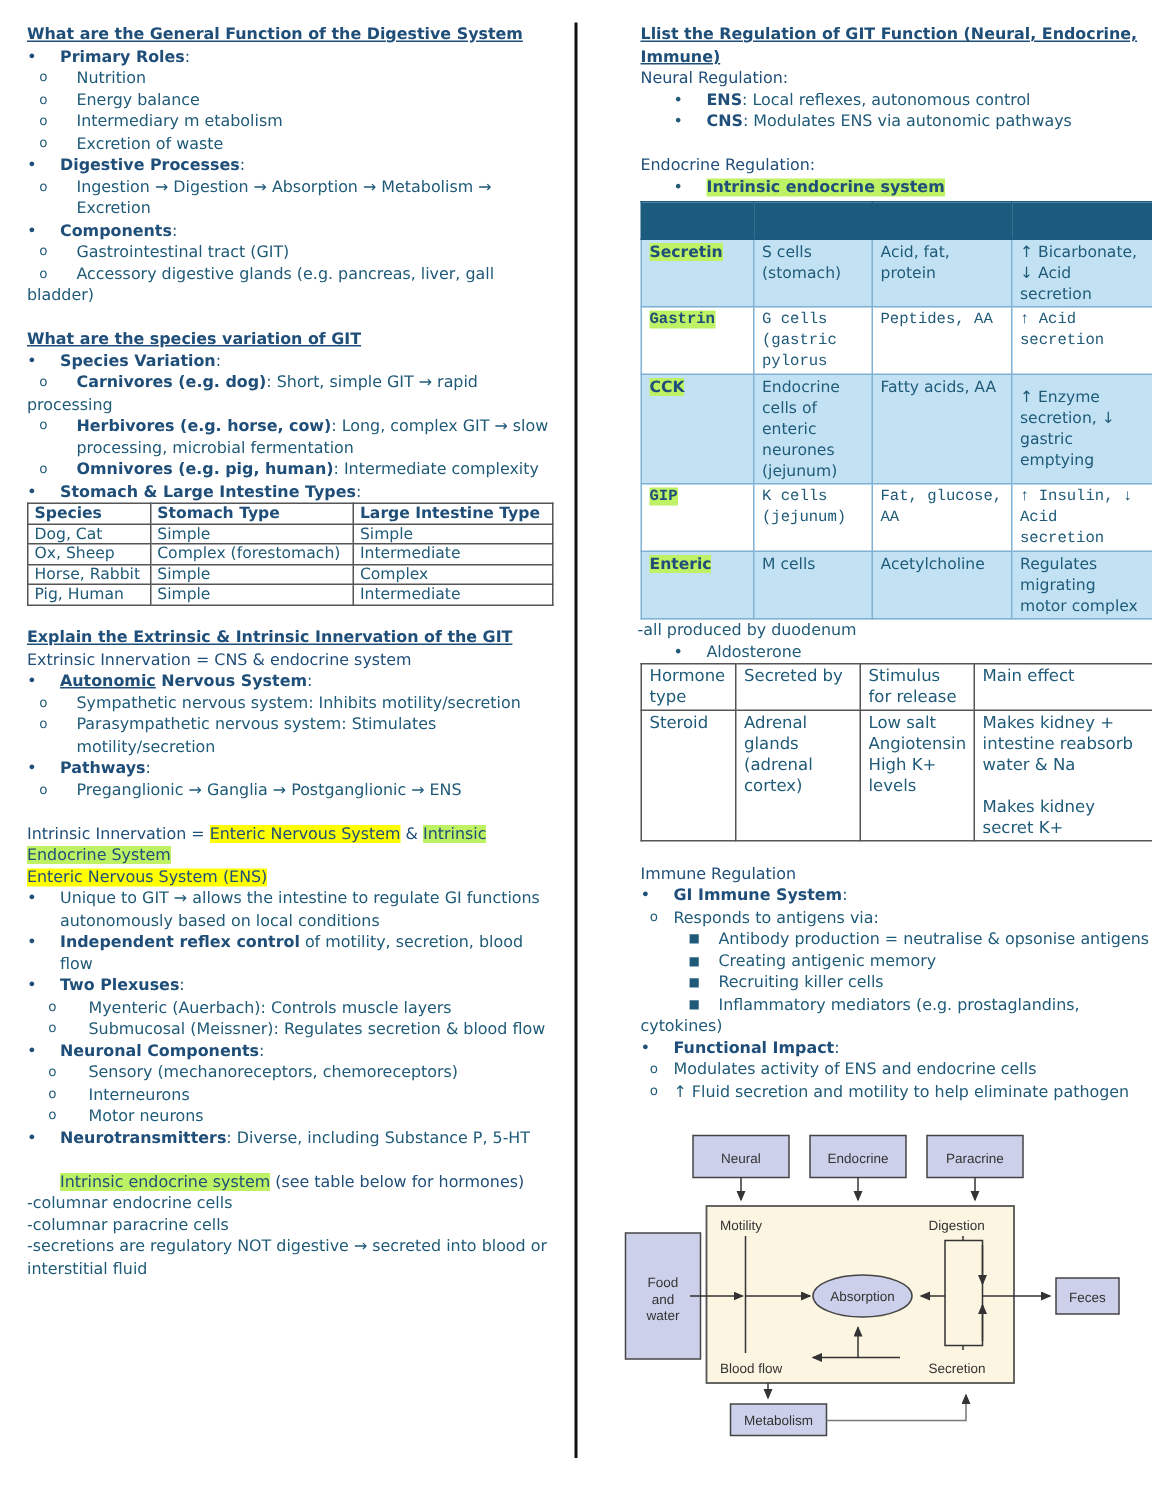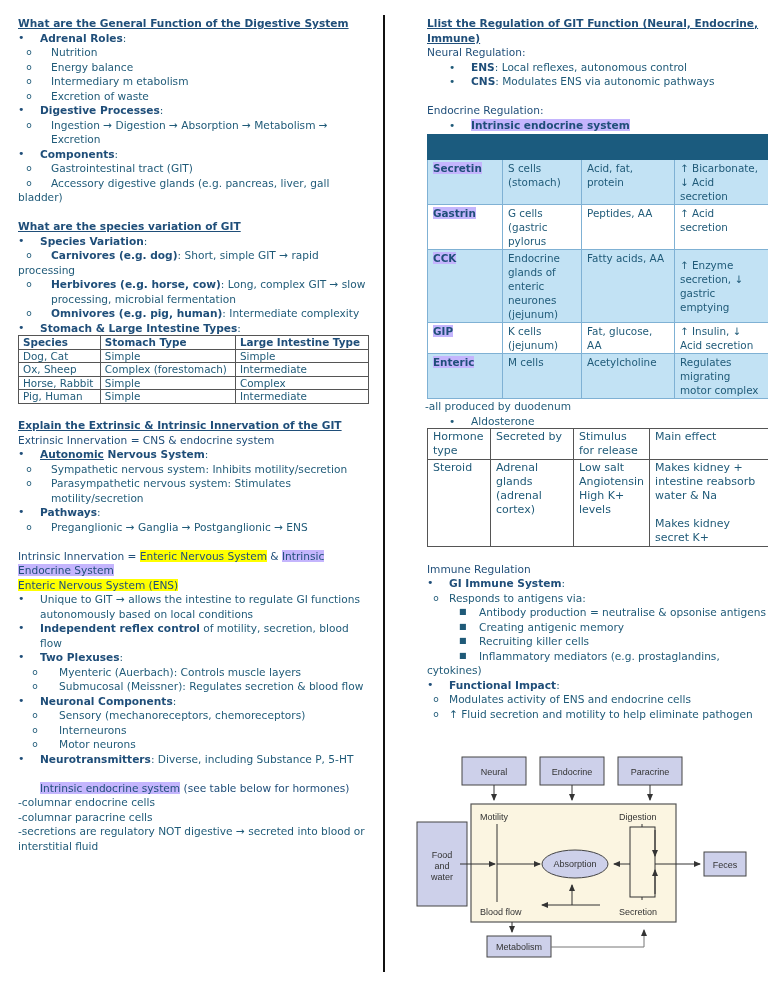--- a/index.html
+++ b/index.html
@@ -11,44 +11,44 @@
   .divider { position:absolute; left:383px; top:15px; width:1.5px; height:957px; background:#111; }
   .h { font-weight:bold; color:#1f4e79; text-decoration:underline; line-height:14.5px; }
   .sub { font-weight:normal; color:#1f4e79; line-height:14.5px; }
   .ln { line-height:14.5px; position:relative; }
   .b1 { padding-left:22px; }
   .b1::before { content:"•"; position:absolute; left:0; color:#1f4e79; font-size:11px; }
   .b1 b, .b2 b, b { color:#1f4e79; }
   .o { position:absolute; left:0; width:22px; text-align:center; font-size:9px; }
   .row { position:relative; line-height:14.5px; }
   .hl-y { background:#ffff00;text-align:right; }
-  .hl-c { background:#c4b5fd; }
+  .hl-c { background:#bef264; }
   .gap { height:14.5px; }
   table { border-collapse:collapse; }
   .t1 { width:351px; margin-left:0; font-size:10.4px; }
   .t1 td { border:1px solid #555; padding:0 4px; line-height:12.5px; color:#1f5a78; vertical-align:top; }
   .t1 th { border:1px solid #555; padding:0 4px; line-height:12.5px; color:#1f4e79; text-align:left; }
   .t2 { width:343px; font-size:10.4px; }
   .t2 td { border:1px solid #7fb1d4; padding:1px 5px; line-height:14px; vertical-align:top; color:#1f5a78; }
   .t2 .hdr td { background:#1b5b7e; height:22px; border-color:#1b5b7e; }
   .t2 .blue td { background:#c2e2f4; }
-  .t2 .white td { background:#ffffff; }
+  .t2 .white td { background:#ffffff;font-family:Liberation Mono, monospace; }
   .t2 .nm { font-weight:bold; color:#1f4e79; }
   .t3 { width:343px; font-size:11px; }
   .t3 td { border:1px solid #555; padding:1px 5px; line-height:14px; vertical-align:top; color:#1f5a78; }
   .diagram { position:absolute; left:412px; top:752px; width:340px; height:220px; }
 </style>
 </head>
 <body>
 
 <div class="divider"></div>
 
 <div class="col col-left" style="top:16px;">
   <div class="h">What are the  General Function of the Digestive System</div>
-  <div class="ln b1"><b>Adrenal Roles</b>:</div>
+  <div class="ln b1"><b>Primary Roles</b>:</div>
   <div class="row"><span class="o">o</span><span style="padding-left:33px">Nutrition</span></div>
   <div class="row"><span class="o">o</span><span style="padding-left:33px">Energy balance</span></div>
   <div class="row"><span class="o">o</span><span style="padding-left:33px">Intermediary m etabolism</span></div>
   <div class="row"><span class="o">o</span><span style="padding-left:33px">Excretion of waste</span></div>
   <div class="ln b1"><b>Digestive Processes</b>:</div>
   <div class="row"><span class="o">o</span><span style="padding-left:33px">Ingestion → Digestion → Absorption → Metabolism →</span></div>
   <div class="row"><span style="padding-left:33px">Excretion</span></div>
   <div class="ln b1"><b>Components</b>:</div>
   <div class="row"><span class="o">o</span><span style="padding-left:33px">Gastrointestinal tract (GIT)</span></div>
   <div class="row"><span class="o">o</span><span style="padding-left:33px">Accessory digestive glands (e.g. pancreas, liver, gall bladder)</span></div>
@@ -151,21 +151,21 @@
       <td>↑ Bicarbonate, ↓ Acid secretion</td>
     </tr>
     <tr class="white">
       <td class="nm"><span class="hl-c">Gastrin</span></td>
       <td>G cells (gastric pylorus</td>
       <td>Peptides, AA</td>
       <td>↑ Acid secretion</td>
     </tr>
     <tr class="blue">
       <td class="nm"><span class="hl-c">CCK</span></td>
-      <td>Endocrine glands of enteric neurones (jejunum)</td>
+      <td>Endocrine cells of enteric neurones (jejunum)</td>
       <td>Fatty acids, AA</td>
       <td style="vertical-align:middle">↑ Enzyme secretion, ↓ gastric emptying</td>
     </tr>
     <tr class="white">
       <td class="nm"><span class="hl-c">GIP</span></td>
       <td>K cells (jejunum)</td>
       <td>Fat, glucose, AA</td>
       <td>↑ Insulin, ↓ Acid secretion</td>
     </tr>
     <tr class="blue">

